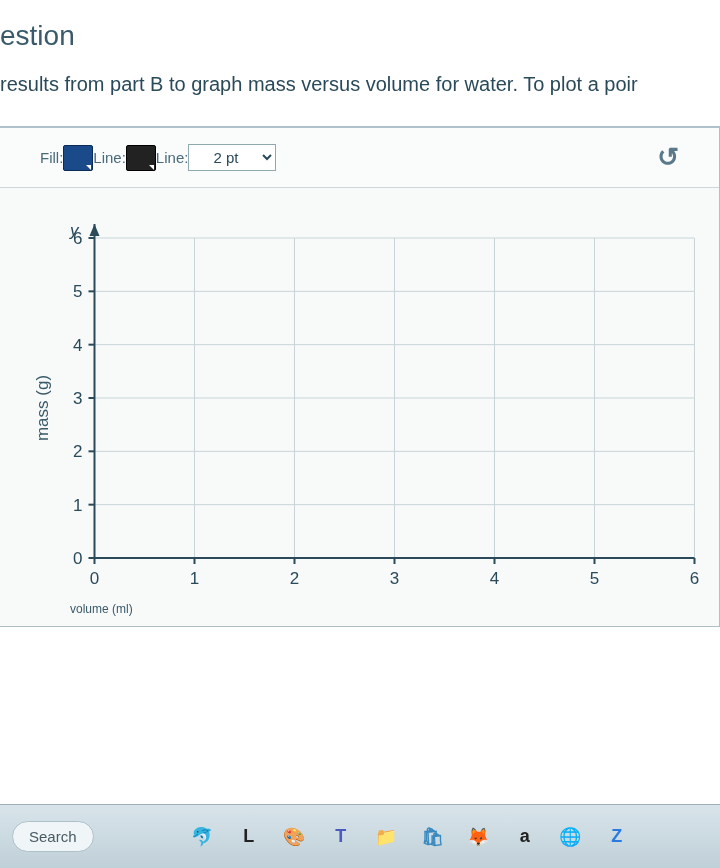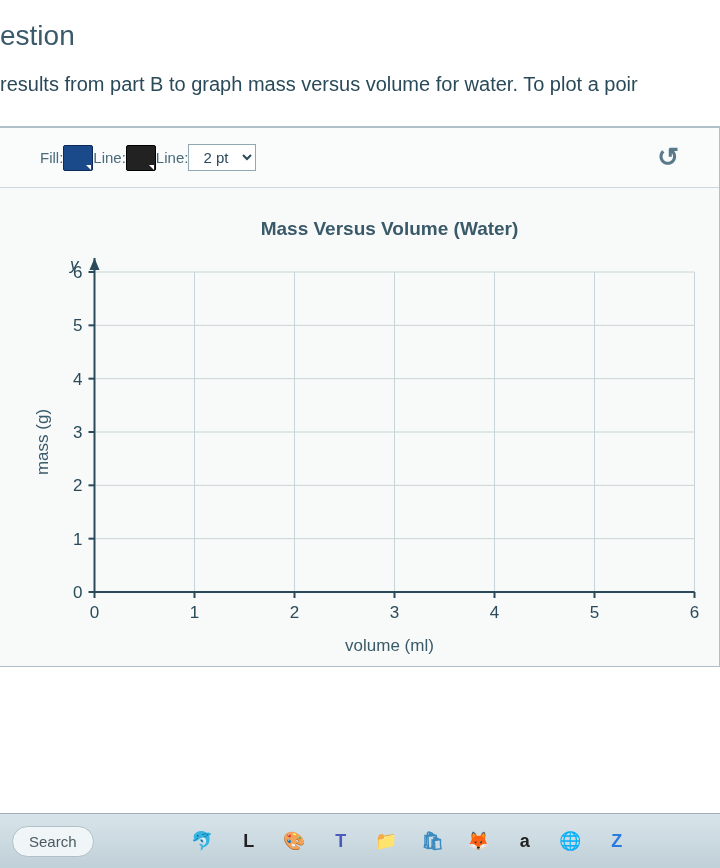--- a/index.html
+++ b/index.html
@@ -63,21 +63,21 @@
   .swatch-arrow {
     position: absolute;
     right: 1px;
     bottom: 0px;
     width: 0; height: 0;
     border-left: 5px solid transparent;
     border-top: 5px solid #fff;
   }
   .width-select {
     font-size: 15px;
-    padding: 3px 10px;
+    padding: 3px 20px;
     border: 1px solid #90a8b0;
     background: #fff;
     color: #2a4a5a;
     cursor: pointer;
   }
   .spacer { flex: 1; }
   .undo-btn {
     font-size: 26px;
     color: #5a7a8a;
     cursor: pointer;
@@ -113,31 +113,31 @@
   }
   .plot-wrap {
     flex: 1;
     position: relative;
   }
   svg.plot {
     width: 100%;
     height: 100%;
   }
   .xlabel {
-    text-align: center;
-    font-size: 17px;
+    text-align: left;
+    font-size: 12px;
     color: #3a5a6a;
     padding-left: 60px;
     margin-top: 4px;
   }
   
   .taskbar {
     position: absolute;
     left: 0; right: 0; bottom: 0;
-    height: 55px;
+    height: 64px;
     background: linear-gradient(#d8e4ea, #c0d0d8);
     border-top: 1px solid #a0b0b8;
     display: flex;
     align-items: center;
     gap: 18px;
     padding: 8px 12px;
   }
   .search-box {
     font-size: 15px;
     color: #4a5a62;
@@ -179,21 +179,20 @@
       </div>
       <span class="tlabel">Line:</span>
       <select class="width-select">
         <option>2 pt</option>
       </select>
       <div class="spacer"></div>
       <span class="undo-btn">↺</span>
     </div>
 
     <div class="chart-area">
-      <div class="chart-title">Mass Versus Volume (Water)</div>
       <div class="chart-body">
         <div class="ylabel-wrap">
           <div class="ylabel">mass (g)</div>
         </div>
         <div class="plot-wrap">
           <svg class="plot" viewBox="0 0 660 380">
               <line x1="150" y1="340" x2="150" y2="20" stroke="#c8d4d8" stroke-width="1"></line>
               <line x1="250" y1="340" x2="250" y2="20" stroke="#c8d4d8" stroke-width="1"></line>
               <line x1="350" y1="340" x2="350" y2="20" stroke="#c8d4d8" stroke-width="1"></line>
               <line x1="450" y1="340" x2="450" y2="20" stroke="#c8d4d8" stroke-width="1"></line>

